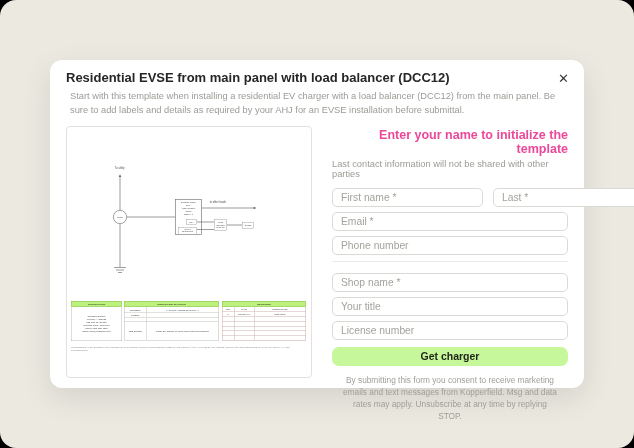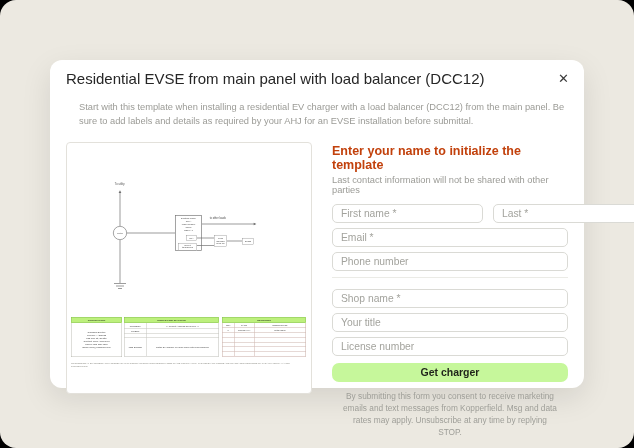--- a/index.html
+++ b/index.html
@@ -1,22 +1,22 @@
 <!DOCTYPE html>
 <html><head>
 <meta charset="utf-8">
 <style>
   html,body { margin:0; padding:0; background:#000; font-family:"Liberation Sans", sans-serif; }
   .stage { position:relative; width:634px; height:448px; background:#ece9e1; border-radius:16px; overflow:hidden; }
 
   .modal { position:absolute; left:50px; top:60px; width:534px; height:328px; background:#fff;
            border-radius:12px; box-shadow:0 10px 30px rgba(0,0,0,.10); box-sizing:border-box;
            padding:10px 16px 12px; }
-  .modal-title { font-size:15px; font-weight:normal; color:#262626; margin:0 0 4px; }
-  .modal-desc { font-size:9.3px; color:#9b9b96; line-height:1.55; margin:13px; width:505px; }
+  .modal-title { font-size:13px; font-weight:bold; color:#262626; margin:0 0 4px; }
+  .modal-desc { font-size:9.3px; color:#9b9b96; line-height:1.55; margin:4px; width:505px; }
   .close-btn { position:absolute; top:10px; right:13px; border:none; background:none; cursor:pointer;
                font-size:13px; line-height:13px; color:#3a3a3a; padding:2px; }
 
   .content { display:flex; margin-top:8px; }
 
   
   .preview { position:relative; width:244px; height:250px; border:1px solid #e3e1db; border-radius:4px;
              background:#fff; overflow:hidden; flex:none; }
   .dscale { position:absolute; left:0; top:0; width:732px; height:780px;
             transform:scale(.33333); transform-origin:0 0; color:#444; }
@@ -46,21 +46,21 @@
   .rev-body { border:1.5px solid #a77d72; border-top:none; background:#fff; }
   .rev-row { display:flex; border-bottom:1px solid #b28c82; }
   .rev-row:last-child { border-bottom:none; }
   .rev-c1 { width:36px; border-right:1px solid #b28c82; display:flex; align-items:center; justify-content:center; }
   .rev-c2 { width:60px; border-right:1px solid #b28c82; display:flex; align-items:center; justify-content:center; }
   .rev-c3 { flex:1; display:flex; align-items:center; justify-content:center; }
   .statement { position:absolute; left:12px; top:658px; width:708px; font-size:7px; color:#8c8c85; }
 
   
   .form-col { margin-left:20px; flex:1; min-width:0; }
-  .form-heading { font-size:12.5px; font-weight:bold; color:#c2410c; margin:2px 0 3px; }
+  .form-heading { font-size:12.5px; font-weight:bold; color:#ec4899; margin:2px 0 3px;text-align:right; }
   .form-sub { font-size:9.3px; color:#9b9b96; margin:0 0 9px; }
   .field { display:block; width:100%; height:19px; box-sizing:border-box; border:1px solid #dadad5;
            border-radius:5px; padding:0 8px; font-size:10.3px; color:#333; background:#fff;
            font-family:"Liberation Sans", sans-serif; margin-bottom:5px; }
   .field::placeholder { color:#a3a39d; opacity:1; }
   .name-row { display:flex; gap:10px;align-items:center; }
   .name-row .field { flex:1; width:auto; }
   .divider { border:none; border-top:1px solid #ebebe6; margin:6px 0 11px; }
   .select-field { display:flex; align-items:center; justify-content:space-between; cursor:pointer; }
   .select-text { color:#a3a39d; font-size:10.3px; }

